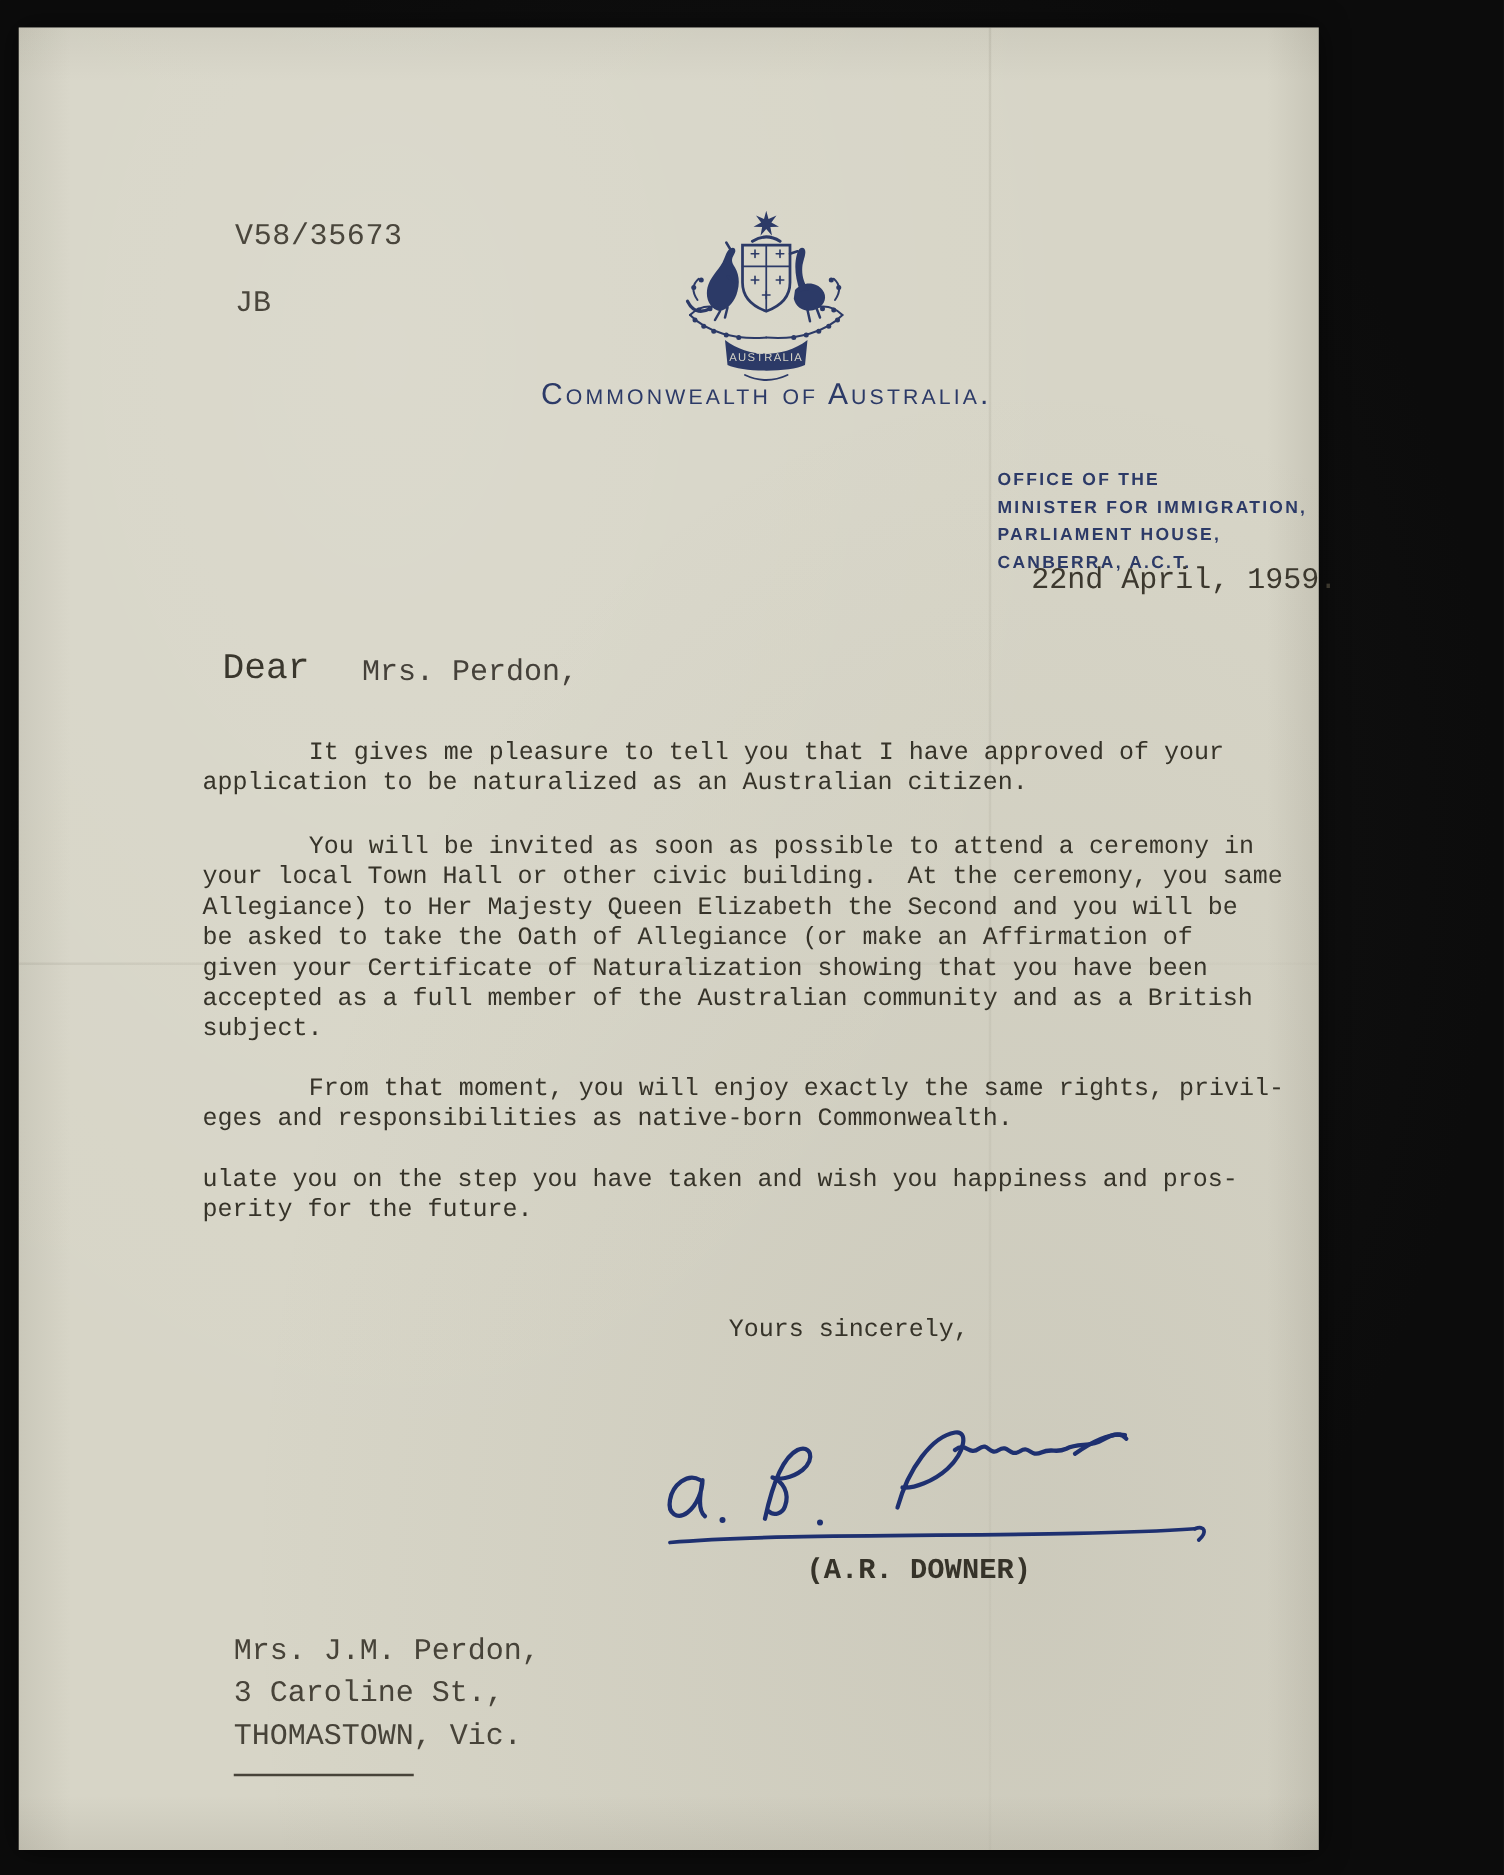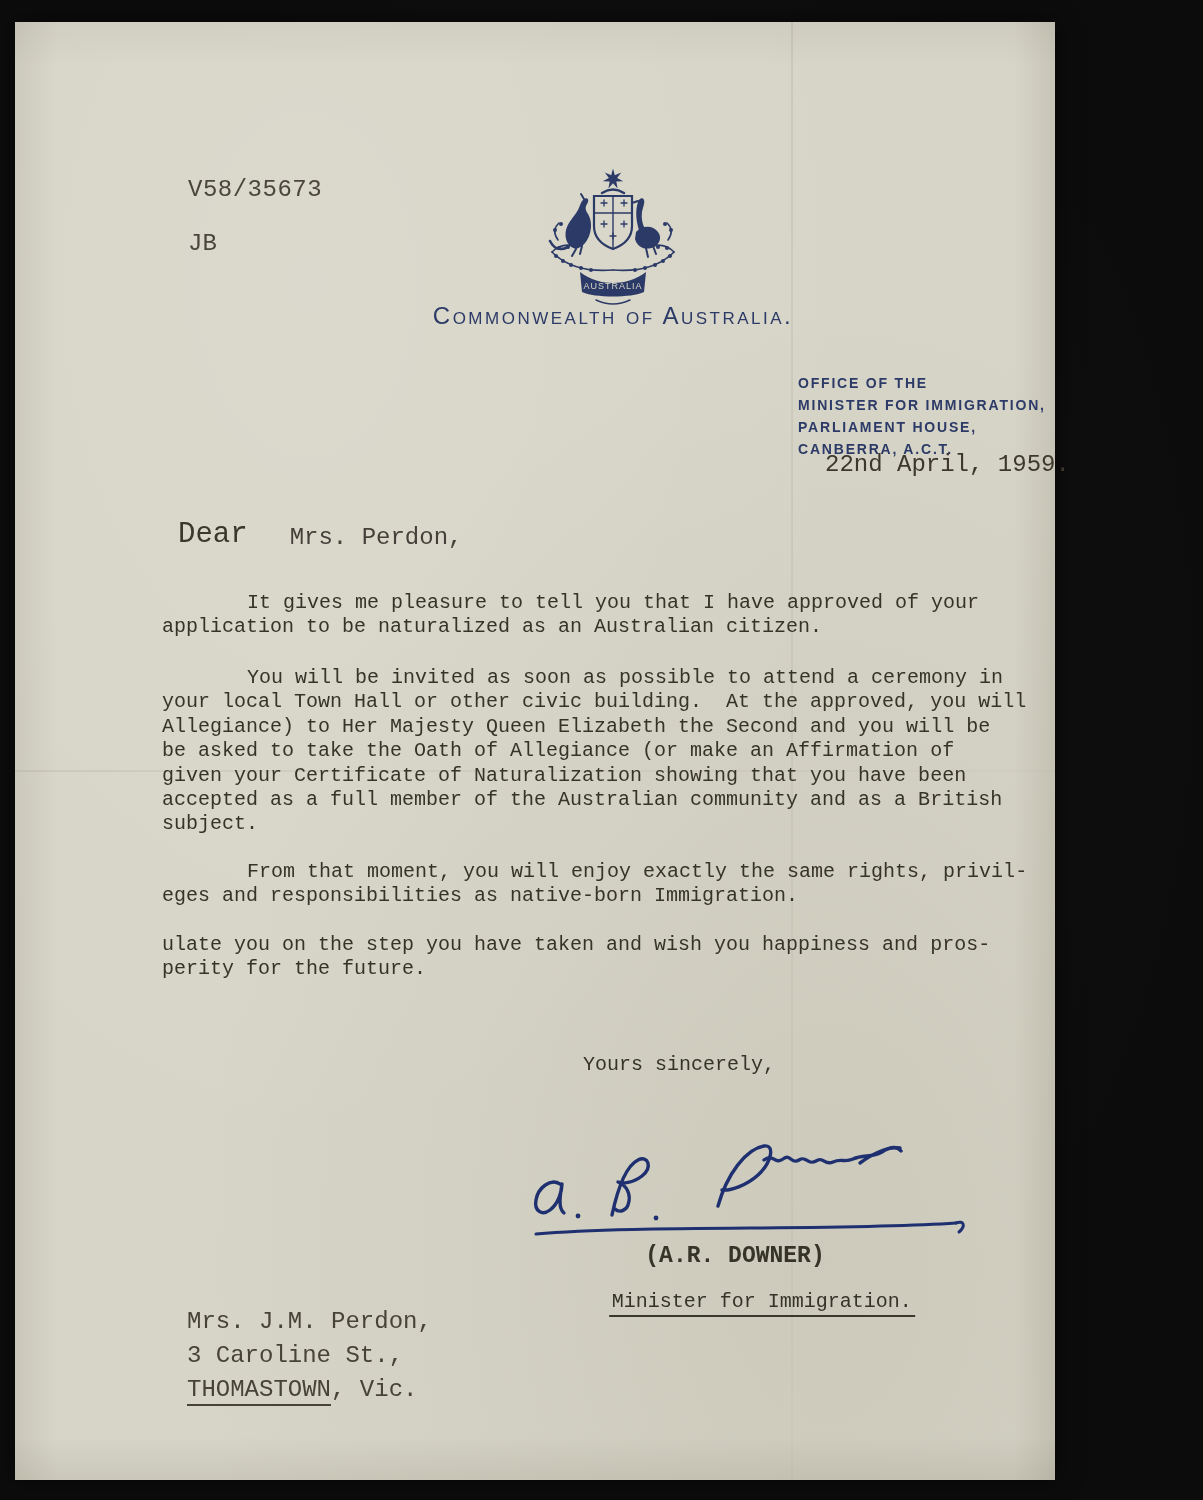--- a/index.html
+++ b/index.html
@@ -48,21 +48,21 @@
 
   .signature{position:absolute;left:505px;top:1090px;width:480px;height:140px;}
 
   .typed-name{position:absolute;left:720px;top:1221px;transform:translateX(-50%);
     font-size:23px;color:#363329;white-space:pre;font-weight:bold;}
   .role{position:absolute;left:718px;top:1250px;transform:translateX(-50%);white-space:pre;}
   .role-underline{font-size:20px;color:#363329;border-bottom:2px solid #3a372d;padding:0 3px 2px 3px;}
 
   .recipient{position:absolute;left:172px;top:1283px;font-size:24px;line-height:34px;color:#474339;}
   .r-line{white-space:pre;}
-  .city-u{border-bottom:2px solid #474339;padding-bottom:1px;}
+  .city-u{border-bottom:2px solid #474339;padding-bottom:16px;}
 </style>
 </head>
 <body>
 
 <div class="stage">
   <div class="paper">
     <div class="crease-v"></div>
     <div class="crease-h"></div>
 
     <div class="ref tw">V58/35673</div>
@@ -139,30 +139,30 @@
     <div class="salutation">
       <span class="dear">Dear</span><span class="sal-name">Mrs. Perdon,</span>
     </div>
 
     <div class="para p1">
         <div class="line indent">It gives me pleasure to tell you that I have approved of your</div>
         <div class="line">application to be naturalized as an Australian citizen.</div>
       </div>
     <div class="para p2">
         <div class="line indent">You will be invited as soon as possible to attend a ceremony in</div>
-        <div class="line">your local Town Hall or other civic building.  At the approved, you will</div>
+        <div class="line">your local Town Hall or other civic building.  At the ceremony, you same</div>
         <div class="line">Allegiance) to Her Majesty Queen Elizabeth the Second and you will be</div>
         <div class="line">be asked to take the Oath of Allegiance (or make an Affirmation of</div>
         <div class="line">given your Certificate of Naturalization showing that you have been</div>
         <div class="line">accepted as a full member of the Australian community and as a British</div>
         <div class="line">subject.</div>
       </div>
     <div class="para p3">
         <div class="line indent">From that moment, you will enjoy exactly the same rights, privil-</div>
-        <div class="line">eges and responsibilities as native-born Immigration.</div>
+        <div class="line">eges and responsibilities as native-born Commonwealth.</div>
       </div>
     <div class="para p4">
         <div class="line">ulate you on the step you have taken and wish you happiness and pros-</div>
         <div class="line">perity for the future.</div>
       </div>
 
     <div class="valediction">Yours sincerely,</div>
 
     <svg class="signature" viewBox="0 0 480 140">
       <g fill="none" stroke="#1e3070" stroke-width="3.4" stroke-linecap="round" stroke-linejoin="round">
@@ -176,23 +176,20 @@
         <path d="M198,94 C207,62 226,37 244,34 C255,32 252,50 238,63 C227,73 211,79 202,78"></path>
         <path d="M244,48 C253,41 255,53 263,47 C271,41 271,53 279,48 C287,43 287,54 296,49 C304,44 304,54 313,50 C322,46 324,51 333,47 C343,42 352,46 362,40 C370,35 377,34 381,39"></path>
         <path d="M340,51 C354,41 368,34 380,36"></path>
 
         <path d="M16,122 C120,113 320,119 436,111" stroke-width="3"></path>
         <path d="M436,111 c8,-3 10,3 3,9" stroke-width="3"></path>
       </g>
     </svg>
 
     <div class="typed-name tw">(A.R. DOWNER)</div>
-    <div class="role">
-      <span class="role-underline">Minister for Immigration.</span>
-    </div>
 
     <div class="recipient">
       <div class="r-line">Mrs. J.M. Perdon,</div>
       <div class="r-line">3 Caroline St.,</div>
       <div class="r-line"><span class="city-u">THOMASTOWN</span><span>, Vic.</span></div>
     </div>
   </div>
 </div>
 
 </body></html>

